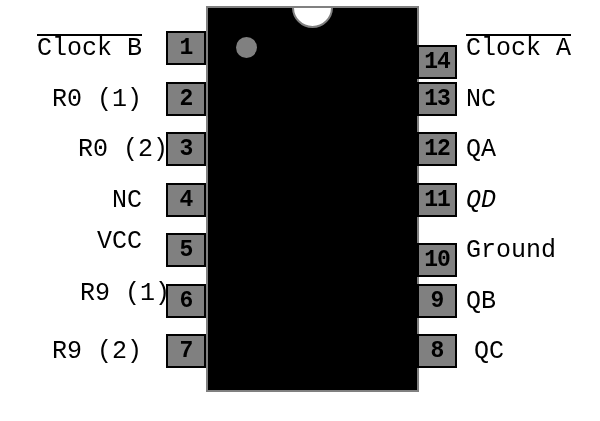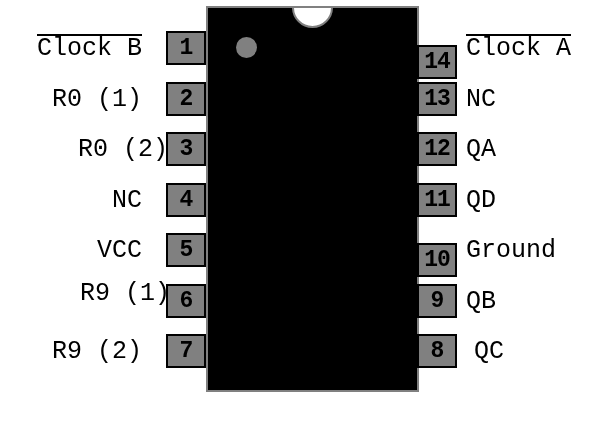--- a/index.html
+++ b/index.html
@@ -102,21 +102,21 @@
         <span>3</span>
       </div>
       <div class="pin-label left" style="top: 132px; margin-left: 26px;"><span>R0 (2)</span></div>
       <div class="pin-box left" style="top: 183px;">
         <span>4</span>
       </div>
       <div class="pin-label left" style="top: 183px;"><span>NC</span></div>
       <div class="pin-box left" style="top: 233px;">
         <span>5</span>
       </div>
-      <div class="pin-label left" style="top: 233px;"><span>VCC</span></div>
+      <div class="pin-label left" style="top: 224px;"><span>VCC</span></div>
       <div class="pin-box left" style="top: 284px;">
         <span>6</span>
       </div>
       <div class="pin-label left" style="top: 276px; padding-left: 28px;"><span>R9 (1)</span></div>
       <div class="pin-box left" style="top: 334px;">
         <span>7</span>
       </div>
       <div class="pin-label left" style="top: 334px;"><span>R9 (2)</span></div>
     </div>
   <div id="right-pins">
@@ -128,21 +128,21 @@
         <span>13</span>
       </div>
       <div class="pin-label right" style="top: 82px;"><span>NC</span></div>
       <div class="pin-box right" style="top: 132px;">
         <span>12</span>
       </div>
       <div class="pin-label right" style="top: 132px;"><span>QA</span></div>
       <div class="pin-box right" style="top: 183px;">
         <span>11</span>
       </div>
-      <div class="pin-label right" style="top: 183px;"><span>QD</span></div>
+      <div class="pin-label right" style="top: 183px; font-style: italic;"><span>QD</span></div>
       <div class="pin-box right" style="top: 243px;">
         <span>10</span>
       </div>
       <div class="pin-label right" style="top: 233px; font-family: Liberation Mono, monospace;"><span>Ground</span></div>
       <div class="pin-box right" style="top: 284px;">
         <span>9</span>
       </div>
       <div class="pin-label right" style="top: 284px;"><span>QB</span></div>
       <div class="pin-box right" style="top: 334px;">
         <span>8</span>

